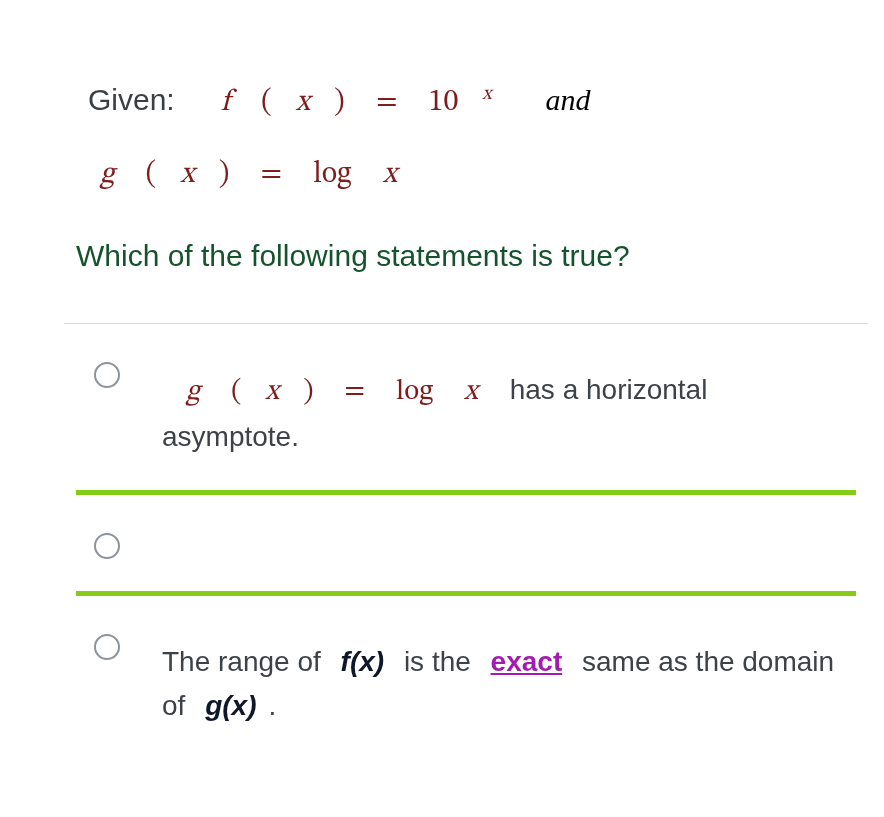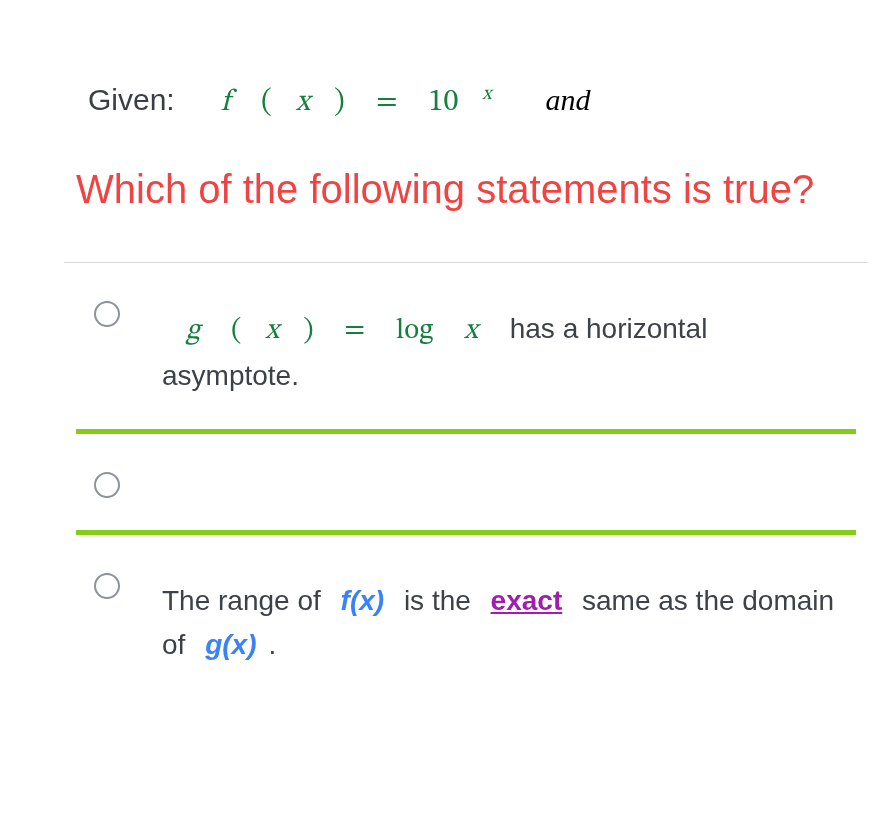--- a/index.html
+++ b/index.html
@@ -19,37 +19,37 @@
     font-size: 30px;
     color: #3a3f45;
     display: flex;
     align-items: baseline;
     gap: 10px;
     flex-wrap: wrap;
     margin-bottom: 34px;
   }
   .math {
     font-family: "Cambria Math", "STIX Two Math", "Latin Modern Math", Georgia, serif;
-    color: #15803d;
+    color: #7f1d1d;
     font-weight: 400;
   }
   .math .fn { font-style: italic; }
   .math .opn { font-style: normal; }
   .math .var { font-style: italic; }
   .sup { font-size: 0.65em; vertical-align: super; font-style: italic; }
   .emph {
     font-family: "Cambria Math", Georgia, serif;
     font-style: italic;
     font-weight: 400;
     color: #000;
     padding: 0 8px;
   }
   .prompt-line {
-    font-size: 40px;
-    color: #ef4444;
+    font-size: 30px;
+    color: #14532d;
   }
   .options {
     border-top: 1px solid #d7d9db;
   }
   .option {
     border-bottom: 5px solid #84cc16;
     padding: 20px 8px 20px 6px;
     display: flex;
     align-items: flex-start;
     gap: 18px;
@@ -66,30 +66,31 @@
     background: #fff;
   }
   .option-text {
     font-size: 28px;
     color: #3d4248;
     line-height: 1.55;
     font-weight: 300;
   }
   .option-text .math { font-size: 29px; }
   .option-text .bold { font-weight: 600; color: #a21caf; text-decoration: underline; }
-  .option-text .bolditalic { font-weight: 700; font-style: italic; color: #3b82f6; }
+  .option-text .bolditalic { font-weight: 700; font-style: italic; color: #0f172a; }
 </style>
 </head>
 <body>
 
 <div class="question-block">
   <div class="given-line">
     <span>Given:</span>
     <span class="math"><span class="fn">f</span> <span class="opn">(</span><span class="var">x</span><span class="opn">)</span> <span class="opn">=</span> <span class="opn">10</span><span class="sup">x</span></span>
     <span class="emph">and</span>
+    <span class="math"><span class="fn">g</span> <span class="opn">(</span><span class="var">x</span><span class="opn">)</span> <span class="opn">=</span> <span class="opn">log</span> <span class="var">x</span></span>
   </div>
   <div class="prompt-line">Which of the following statements is true?</div>
 </div>
 
 <div class="options">
   <label class="option">
     <span class="radio"></span>
     <span class="option-text"><span class="math"><span class="fn">g</span> <span class="opn">(</span><span class="var">x</span><span class="opn">)</span> <span class="opn">=</span> <span class="opn">log</span> <span class="var">x</span></span> has a horizontal asymptote.</span>
   </label>
   <label class="option">

